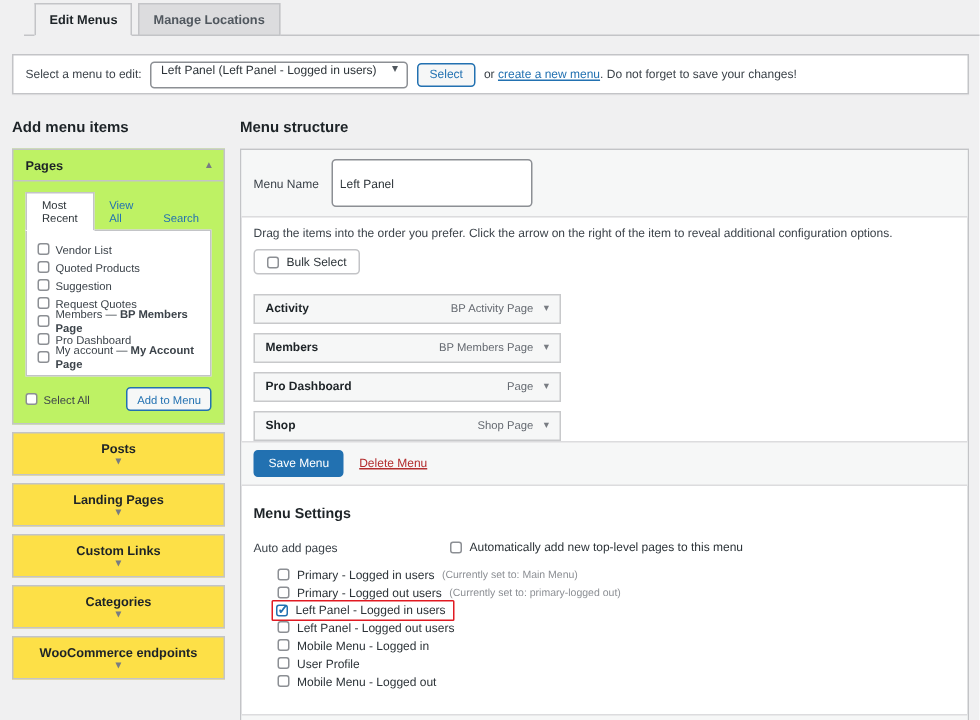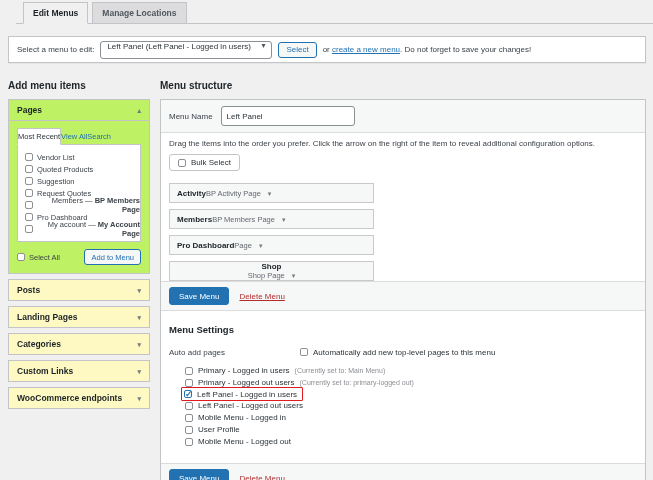--- a/index.html
+++ b/index.html
@@ -54,74 +54,74 @@
   
   .postbox { background:#bef264; border:1px solid #c3c4c7; }
   .postbox-header {
     display:flex; justify-content:space-between; align-items:center;
     padding:5px 8px; font-size:8.5px; font-weight:bold; color:#1d2327; cursor:pointer;
   }
   .postbox-header.open { border-bottom:1px solid #c3c4c7; }
   .caret { color:#787c82; font-size:7px; line-height:7px; }
   .pages-body { padding:7px 8px 8px; }
   .inner-tabs { display:flex; align-items:flex-end; font-size:7.5px; position:relative; z-index:2; }
-  .inner-tab { padding:3px 0; cursor:pointer; }
+  .inner-tab { padding:3px 10px; cursor:pointer; }
   .inner-tab.active {
     border:1px solid #c3c4c7; border-bottom:1px solid #fff;
     background:#fff; color:#2c3338; margin-bottom:-1px;
   }
   .inner-tab.tab-link { color:#2271b1; }
-  .page-list { border:1px solid #c3c4c7; padding:6px 0 6px 7px; background:#fff;text-align:right; }
+  .page-list { border:1px solid #c3c4c7; padding:6px 0 6px 7px; background:#fff; }
   .page-item { display:flex; align-items:center; gap:4px; height:12px; font-size:7.5px; color:#3c434a; }
   .page-item .bold-part { font-weight:bold; }
   .pages-footer { margin-top:7px; display:flex; justify-content:space-between; align-items:center; font-size:7.5px; }
   .selectall { display:flex; align-items:center; gap:4px; }
   .btn-addmenu { font-size:7.5px; padding:2.5px 6px; }
 
   .accordion {
-    margin-top:5px; background:#fef9c3; border:1px solid #c3c4c7;
+    margin-top:5px; background:#fde047; border:1px solid #c3c4c7;
     padding:5px 8px; display:flex; justify-content:space-between; align-items:center;
-    font-size:8.5px; font-weight:bold; color:#1d2327; cursor:pointer;
+    font-size:8.5px; font-weight:bold; color:#1d2327; cursor:pointer;flex-direction:column;
   }
 
   
   .cb {
     width:8px; height:8px; background:#fff; border:1px solid #8c8f94;
     border-radius:2px; flex-shrink:0; position:relative; cursor:pointer;
   }
   .cb.checked { border-color:#2271b1; }
   .cb-glyph {
     position:absolute; top:-2.5px; left:0px; font-size:9px; line-height:10px;
     color:#2271b1; font-weight:bold;
   }
 
   
   .structure-panel { background:#fff; border:1px solid #c3c4c7; }
   .name-row {
     background:#f6f7f7; border-bottom:1px solid #dcdcde;
     padding:6px 8px; display:flex; align-items:center; gap:8px; font-size:8px;
   }
   .name-input {
-    width:134px; height:20px; border:1px solid #8c8f94; border-radius:3px;
+    width:134px; height:32px; border:1px solid #8c8f94; border-radius:3px;
     font-size:8px; padding:0 5px; color:#2c3338; font-family:inherit;
   }
   .structure-body { padding:6px 8px 0; }
   .instructions { font-size:8px; color:#3c434a; line-height:10px; }
   .bulk {
     margin-top:5px; display:inline-flex; align-items:center; gap:5px;
     border:1px solid #c3c4c7; border-radius:3px; background:#fff;
     padding:3px 8px; font-size:8px; color:#2c3338;
   }
   .menu-items { margin-top:12px; width:205px; }
   .menu-item {
     height:20px; background:#f6f7f7; border:1px solid #c8c9cb;
-    display:flex; align-items:center;
+    display:flex; justify-content:space-between; align-items:center;
     padding:0 7px; margin-bottom:6px; cursor:move;
   }
-  .menu-item:last-child { margin-bottom:0;flex-direction:column; }
+  .menu-item:last-child { margin-bottom:0; }
   .mi-title { font-size:8px; font-weight:bold; color:#1d2327; }
   .mi-right { display:flex; align-items:center; gap:7px; font-size:7.5px; color:#646970; }
 
   .savebar {
     background:#f6f7f7; border-top:1px solid #dcdcde;
     padding:5px 8px; display:flex; align-items:center; gap:10px;
   }
   .savebar.mid { border-bottom:1px solid #dcdcde; }
   .btn-primary {
     background:#2271b1; color:#fff; border:1px solid #2271b1; border-radius:3px;
@@ -220,25 +220,25 @@
 
   <div class="accordion">
     <span>Posts</span>
     <span class="caret">▾</span>
   </div>
   <div class="accordion">
     <span>Landing Pages</span>
     <span class="caret">▾</span>
   </div>
   <div class="accordion">
+    <span>Custom Links</span>
+    <span class="caret">▾</span>
+  </div>
+  <div class="accordion">
     <span>Categories</span>
-    <span class="caret">▾</span>
-  </div>
-  <div class="accordion">
-    <span>Custom Links</span>
     <span class="caret">▾</span>
   </div>
   <div class="accordion">
     <span>WooCommerce endpoints</span>
     <span class="caret">▾</span>
   </div>
 </div>
 
 <div class="main-col">
   <div class="col-heading">Menu structure</div>

